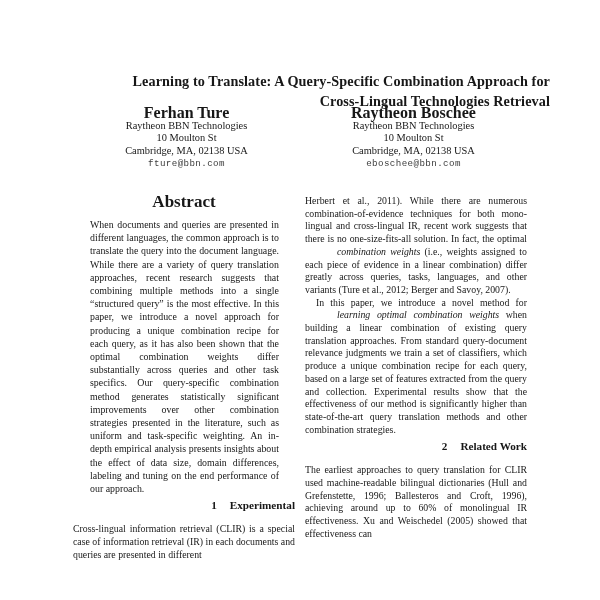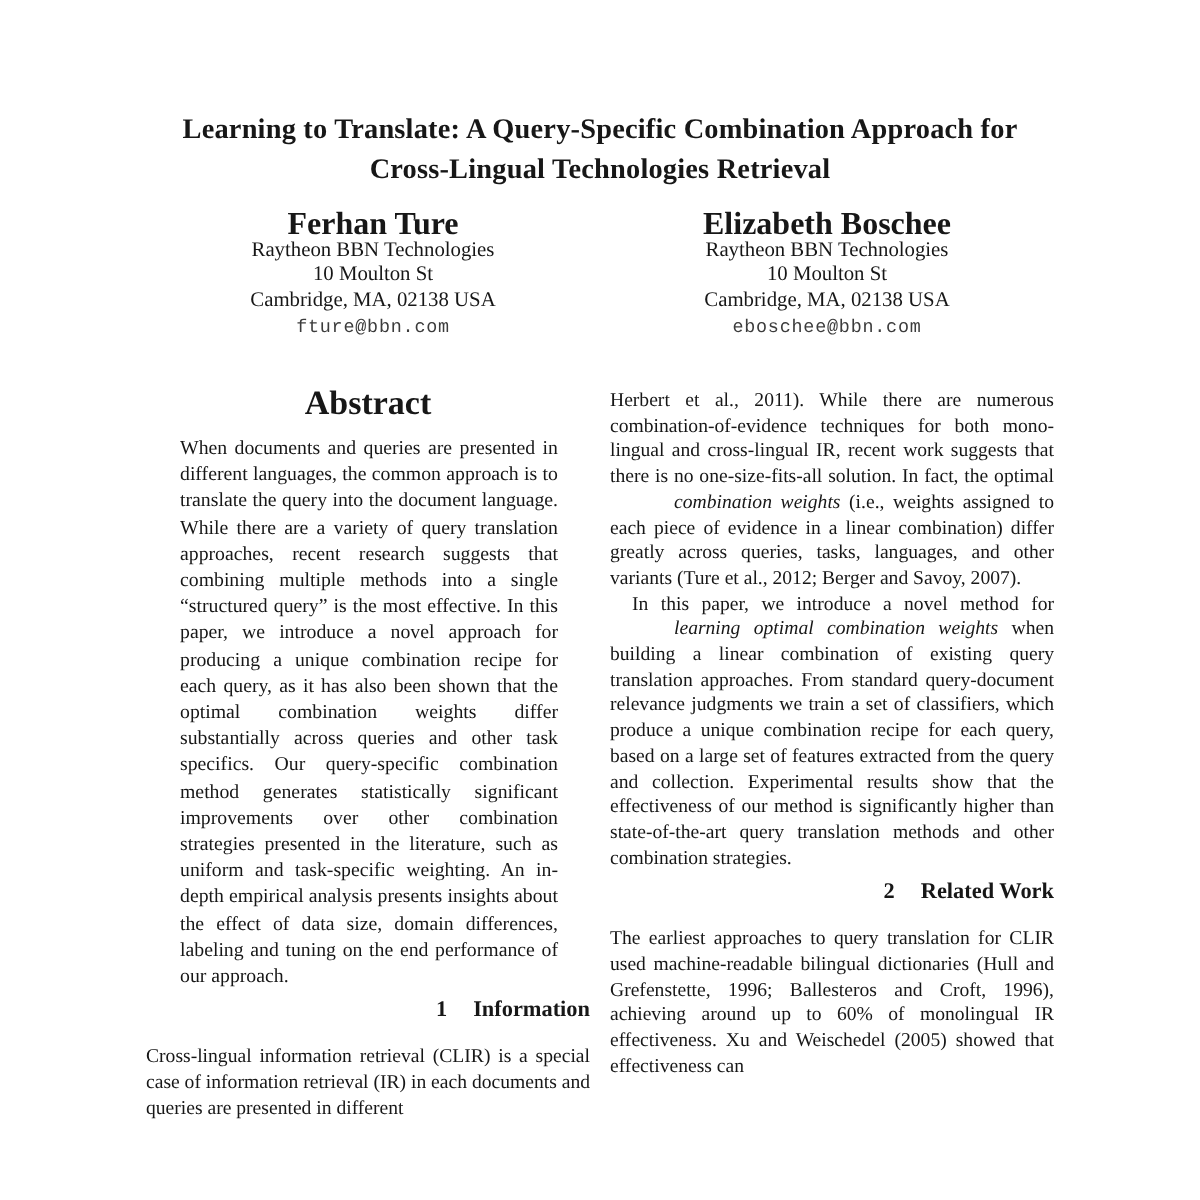--- a/index.html
+++ b/index.html
@@ -10,22 +10,22 @@
   }
   .page {
     position: relative;
     width: 600px; height: 600px;
     background: var(--paper, #ffffff);
     color: var(--ink, #171717);
     overflow: hidden;
   }
   .title {
     position: absolute;
-    top: 56px; left: 50px; width: 500px;
-    text-align: center;
+    top: 72px; left: 50px; width: 500px;
+    text-align: right;
     font-weight: 700;
     font-size: 14.2px;
     line-height: 19.5px;
     letter-spacing: 0.1px;
   }
   .authors {
     position: absolute;
     top: 106px; left: 73px; width: 454px;
     display: flex;
   }
@@ -83,33 +83,33 @@
 
   <div class="authors">
     <div class="author">
       <div class="a-name">Ferhan Ture</div>
       <div class="a-line">Raytheon BBN Technologies</div>
       <div class="a-line">10 Moulton St</div>
       <div class="a-line">Cambridge, MA, 02138 USA</div>
       <div class="a-email">fture@bbn.com</div>
     </div>
     <div class="author">
-      <div class="a-name">Elizabeth Boschee</div>
+      <div class="a-name">Raytheon Boschee</div>
       <div class="a-line">Raytheon BBN Technologies</div>
       <div class="a-line">10 Moulton St</div>
       <div class="a-line">Cambridge, MA, 02138 USA</div>
       <div class="a-email">eboschee@bbn.com</div>
     </div>
   </div>
 
   <div class="col col-left">
     <div class="abstract-head">Abstract</div>
     <p class="abstract-body">When documents and queries are presented in different languages, the common approach is to translate the query into the document language. While there are a variety of query translation approaches, recent research suggests that combining multiple methods into a single “structured query” is the most effective. In this paper, we introduce a novel approach for producing a unique combination recipe for each query, as it has also been shown that the optimal combination weights differ substantially across queries and other task specifics. Our query-specific combination method generates statistically significant improvements over other combination strategies presented in the literature, such as uniform and task-specific weighting. An in-depth empirical analysis presents insights about the effect of data size, domain differences, labeling and tuning on the end performance of our approach.</p>
     <div class="sec-head">
-      <span class="sec-num">1</span><span>Information</span>
+      <span class="sec-num">1</span><span>Experimental</span>
     </div>
     <p class="body">Cross-lingual information retrieval (CLIR) is a special case of information retrieval (IR) in each documents and queries are presented in different</p>
   </div>
 
   <div class="col col-right">
     <p class="body"><span>Herbert et al., 2011).  While there are numerous combination-of-evidence techniques for both mono-lingual and cross-lingual IR, recent work suggests that there is no one-size-fits-all solution. In fact, the optimal </span><i>combination weights</i><span> (i.e., weights assigned to each piece of evidence in a linear combination) differ greatly across queries, tasks, languages, and other variants (Ture et al., 2012; Berger and Savoy, 2007).</span></p>
     <p class="body indent"><span>In this paper, we introduce a novel method for </span><i>learning optimal combination weights</i><span> when building a linear combination of existing query translation approaches. From standard query-document relevance judgments we train a set of classifiers, which produce a unique combination recipe for each query, based on a large set of features extracted from the query and collection. Experimental results show that the effectiveness of our method is significantly higher than state-of-the-art query translation methods and other combination strategies.</span></p>
     <div class="sec-head">
       <span class="sec-num">2</span><span>Related Work</span>
     </div>

